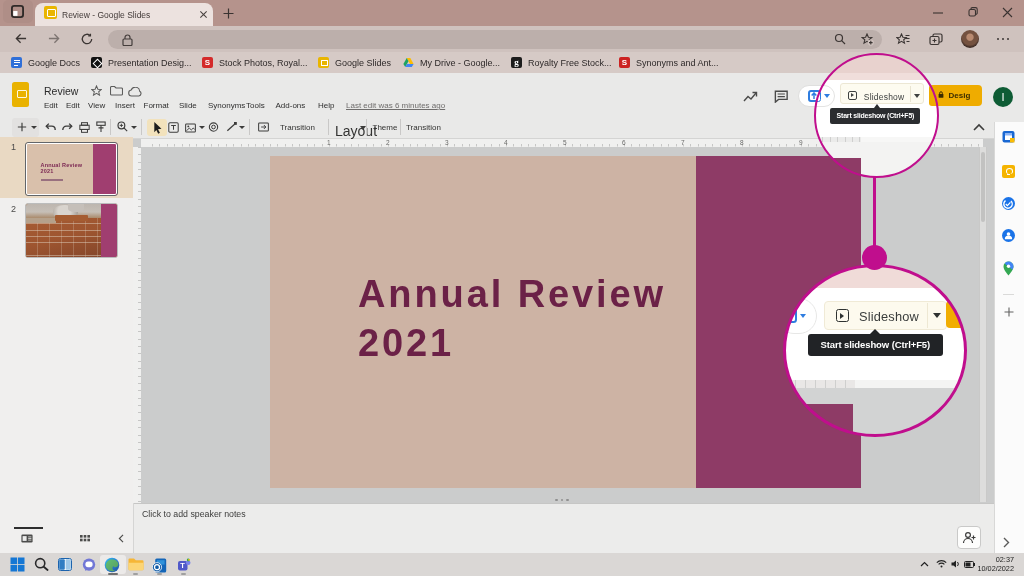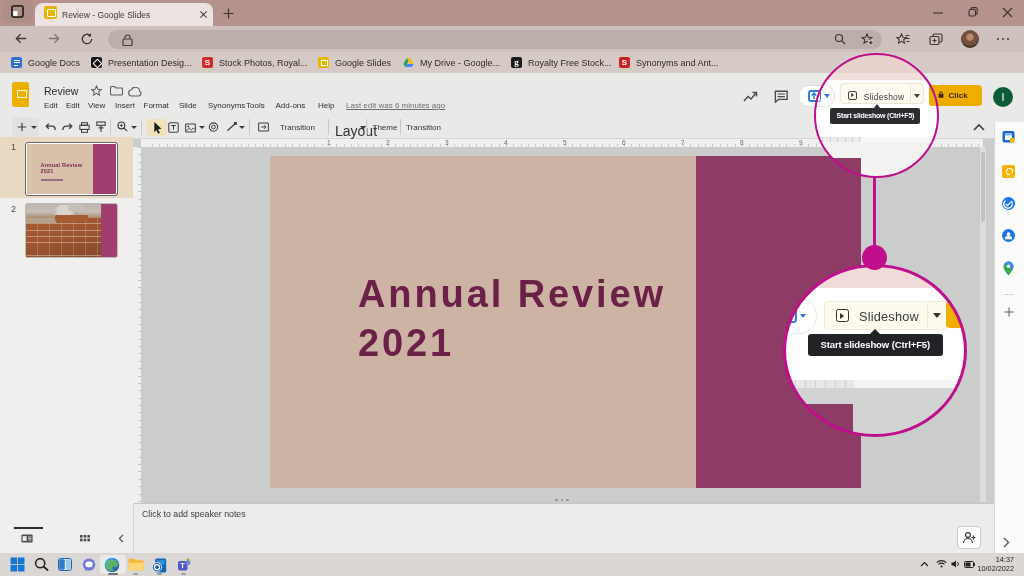--- a/index.html
+++ b/index.html
@@ -191,21 +191,21 @@
   <svg class="abs" style="left:811px;top:92px" width="6" height="7" viewBox="0 0 7 8">
     <path d="M3.5 8 V2 M0.8 4 L3.5 1 L6.2 4" fill="none" stroke="#2e7de0" stroke-width="1.7"></path>
   </svg>
   <div class="abs" style="left:824px;top:94px;width:0;height:0;border-left:3.2px solid transparent;border-right:3.2px solid transparent;border-top:4px solid #2e7de0"></div>
 
   <div class="abs" style="left:929px;top:85px;width:53px;height:21px;background:#efac00;border-radius:4px"></div>
   <svg class="abs" style="left:938px;top:90.5px" width="6" height="7.5" viewBox="0 0 10 12">
     <rect x="1" y="4.7" width="8" height="6.3" rx="1" fill="#3c2d00"></rect>
     <path d="M2.8 4.7 V3.2 a2.2 2.2 0 0 1 4.4 0 V4.7" fill="none" stroke="#3c2d00" stroke-width="1.6"></path>
   </svg>
-  <div class="t" style="left:948.5px;top:91px;font-size:8px;font-weight:bold;color:#3c2d00">Click</div>
+  <div class="t" style="left:948.5px;top:91px;font-size:8px;font-weight:bold;color:#3c2d00">Desig</div>
 
   <div class="abs" style="left:993px;top:86.5px;width:20px;height:20px;border-radius:50%;background:#0e5c35;color:#fff;font-size:11px;text-align:center;line-height:20px">I</div>
   <div class="abs" id="toolbar"></div>
   <div class="abs" style="left:12px;top:117.5px;width:27px;height:19px;background:#e2e1e0;border-radius:3px"></div>
   <svg class="abs" style="left:17px;top:122px" width="10" height="10" viewBox="0 0 12 12">
     <path d="M6 1 V11 M1 6 H11" stroke="#3c3c3b" stroke-width="1.4"></path>
   </svg>
   <div class="abs" style="left:31px;top:125.5px;width:0;height:0;border-left:3px solid transparent;border-right:3px solid transparent;border-top:3.5px solid #3c3c3b"></div>
   <svg class="abs" style="left:45px;top:122px" width="11" height="10" viewBox="0 0 13 11">
     <path d="M1.5 4.5 H8 a4 4 0 0 1 4 4 V9" fill="none" stroke="#3c3c3b" stroke-width="1.6"></path>
@@ -500,15 +500,15 @@
   </svg>
   <svg class="abs" style="left:951px;top:560px" width="9" height="8" viewBox="0 0 9 8">
     <path d="M0.5 2.5 H2.5 L5 0.5 V7.5 L2.5 5.5 H0.5 Z" fill="#222"></path>
     <path d="M6.5 2 a3 3 0 0 1 0 4" fill="none" stroke="#222" stroke-width="1"></path>
   </svg>
   <svg class="abs" style="left:964px;top:560.5px" width="11" height="7" viewBox="0 0 11 7">
     <rect x="0.5" y="0.5" width="9" height="6" rx="1" fill="none" stroke="#222" stroke-width="1"></rect>
     <rect x="1.5" y="1.5" width="5" height="4" fill="#222"></rect>
     <rect x="10" y="2" width="1" height="3" fill="#222"></rect>
   </svg>
-  <div class="t" style="left:990px;top:555px;width:24px;font-size:7.3px;color:#1d1d1d;text-align:right">14:37</div>
+  <div class="t" style="left:990px;top:555px;width:24px;font-size:7.3px;color:#1d1d1d;text-align:right">02:37</div>
   <div class="t" style="left:972px;top:564px;width:42px;font-size:7.3px;color:#1d1d1d;text-align:right">10/02/2022</div>
 </div>
 
 </body></html>

